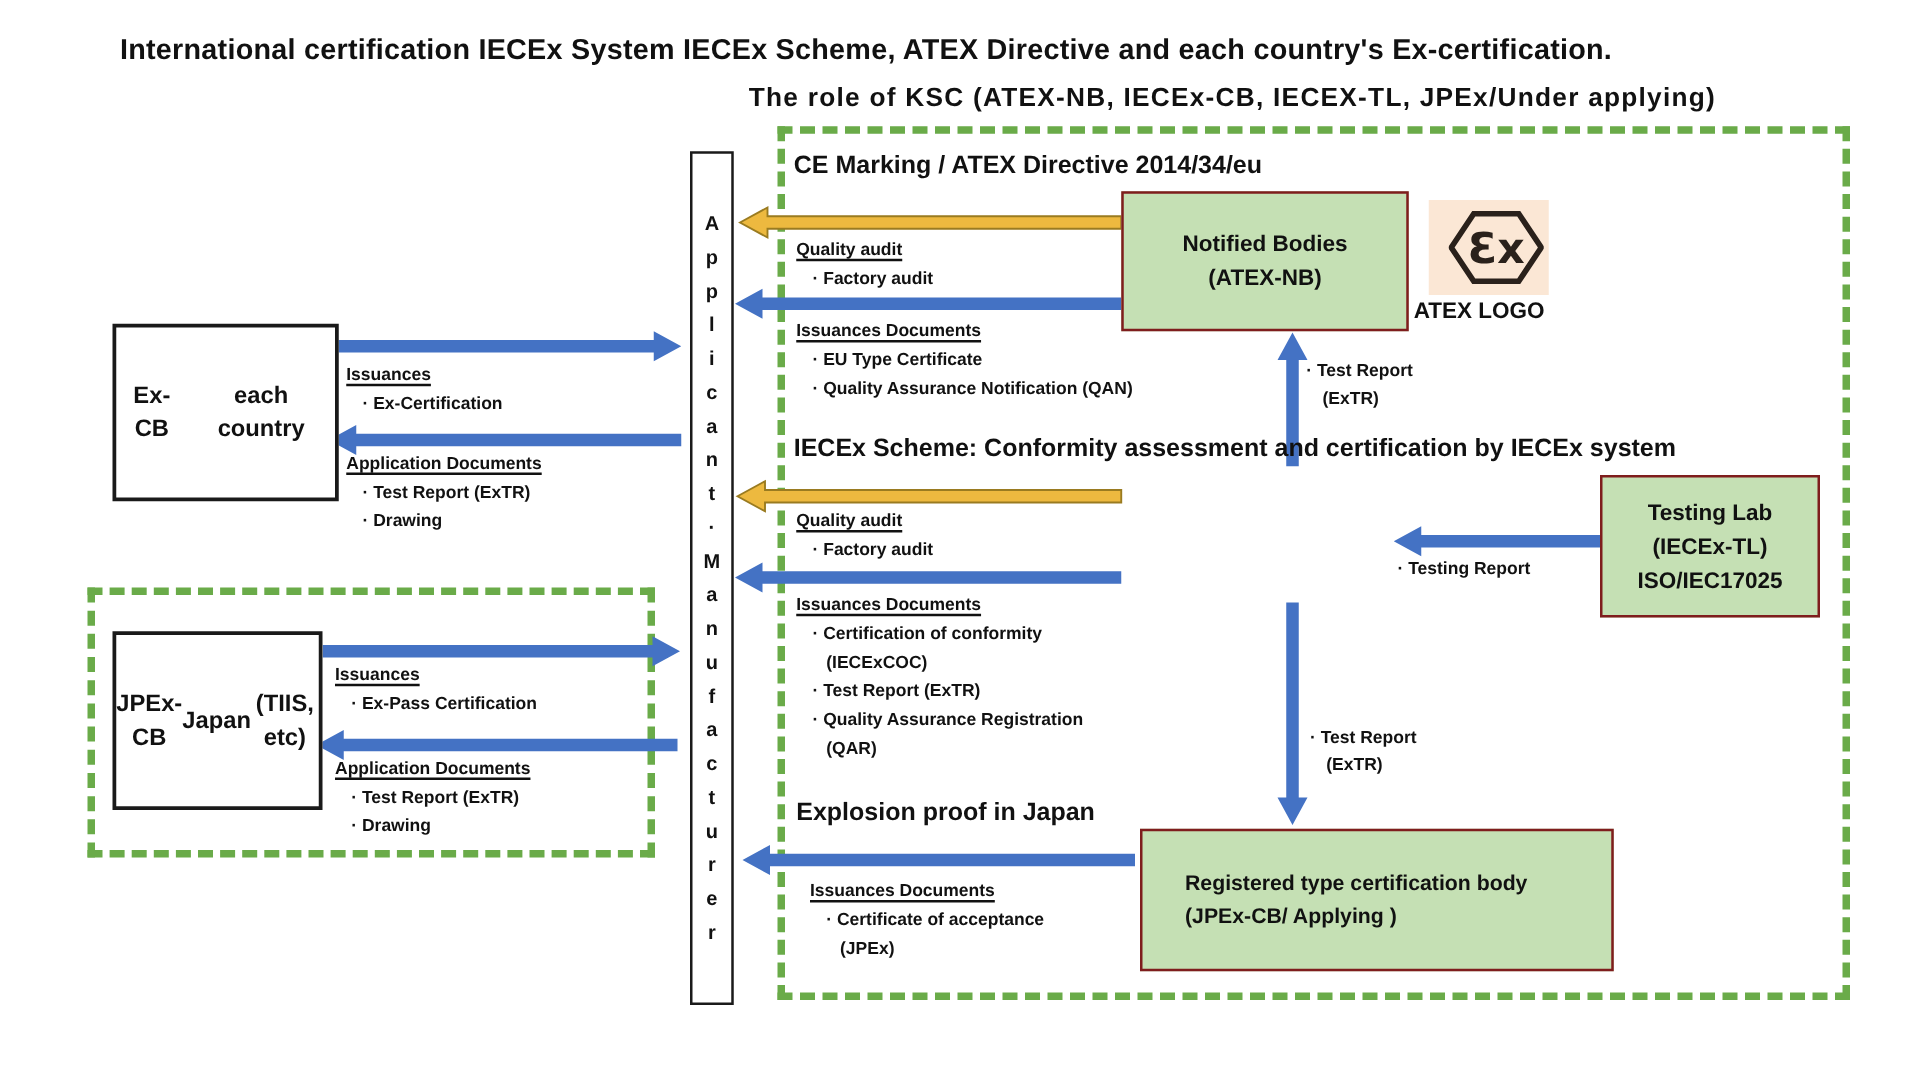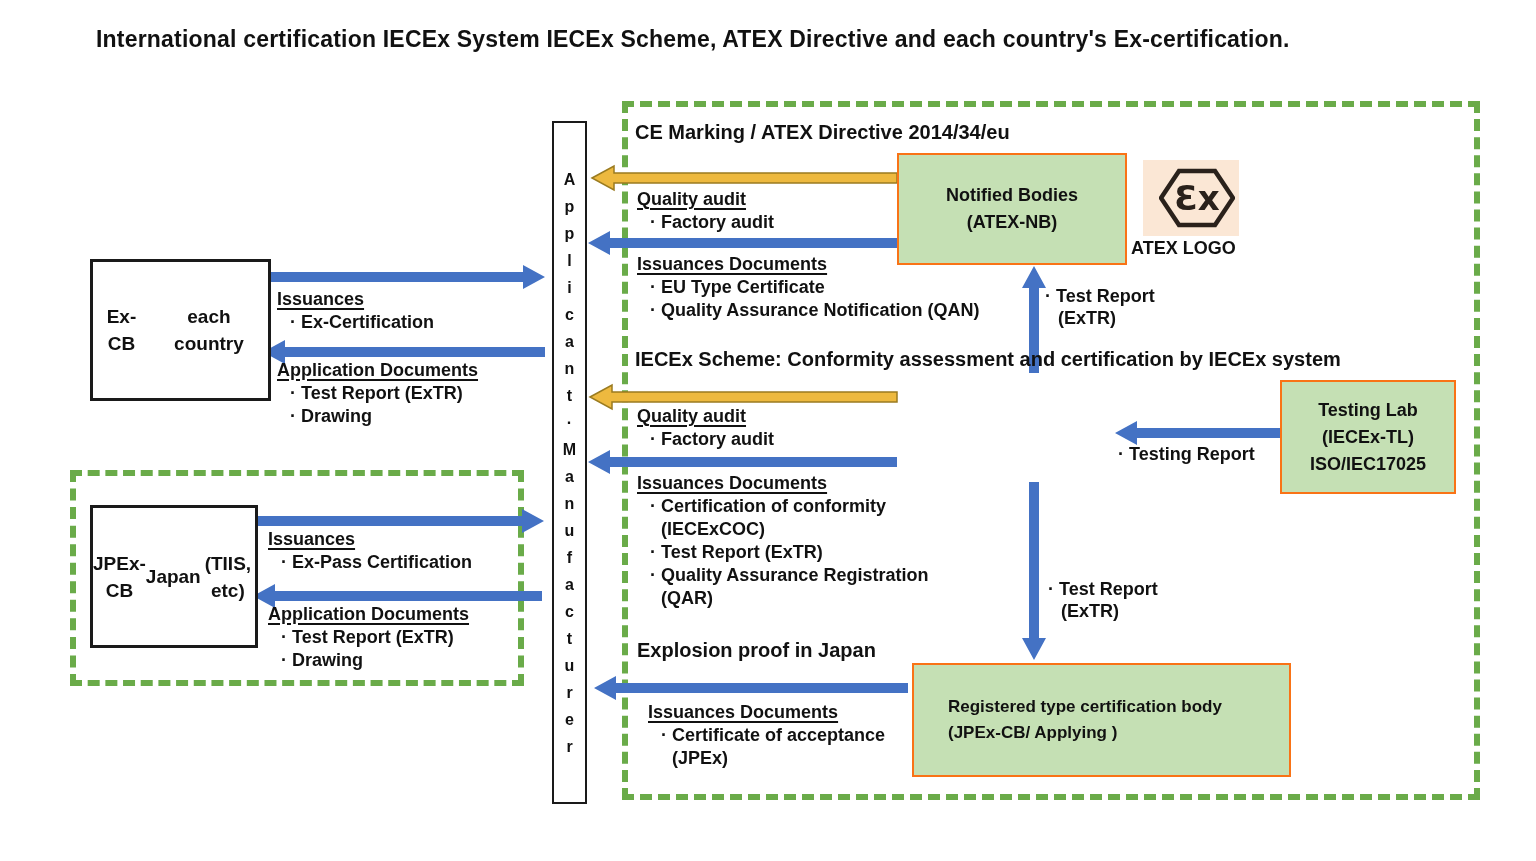--- a/index.html
+++ b/index.html
@@ -5,27 +5,27 @@
   html,body{margin:0;padding:0;background:#ffffff;}
   .canvas{
     position:relative;width:1536px;height:861px;background:#ffffff;overflow:hidden;
     font-family:"Liberation Sans","DejaVu Sans",sans-serif;font-weight:bold;color:#111;
   }
   .abs{position:absolute;}
   .title{font-size:23px;letter-spacing:0.2px;white-space:nowrap;z-index:3;}
   .subtitle{font-size:21px;letter-spacing:1px;white-space:nowrap;z-index:3;}
   .dashed{border:6px dashed #6aab49;z-index:0;}
   .h{font-size:20px;white-space:nowrap;z-index:3;}
-  .lg{font-size:18px;line-height:23px;white-space:nowrap;z-index:3;}
+  .lg{font-size:14px;line-height:23px;white-space:nowrap;z-index:3;}
   .lg .ul{display:inline-block;}
   .ul{text-decoration:underline;text-decoration-thickness:2px;text-underline-offset:3px;}
   .li{padding-left:13px;}
   .cont{padding-left:24px;}
   .gbox{
-    background:#c5e0b4;border:2px solid #f97316;z-index:2;
+    background:#c5e0b4;border:2px solid #7f1d1d;z-index:2;
     display:flex;flex-direction:column;justify-content:center;align-items:center;
     font-size:18px;line-height:27px;text-align:center;
   }
   .gbox.small-font{font-size:17px;align-items:flex-start;text-align:left;padding-left:34px;line-height:26px;}
   .wbox{
     background:#ffffff;border:3px solid #1a1a1a;z-index:2;
     display:flex;flex-direction:row;justify-content:center;align-items:center;
     font-size:19px;line-height:27px;text-align:center;
   }
   .applicant{
@@ -36,20 +36,21 @@
   .atexbg{background:#fbe7d5;z-index:2;display:flex;align-items:center;justify-content:center;padding-left:12px;}
   .atexcap{font-size:18px;z-index:2;white-space:nowrap;}
   svg.arrow{position:absolute;z-index:1;overflow:visible;}
 </style>
 </head>
 <body>
 
 <div class="canvas">
 
   <div class="abs title" style="left:96px;top:26px;">International certification IECEx System IECEx Scheme, ATEX Directive and each country's Ex-certification.</div>
+  <div class="abs subtitle" style="left:599px;top:67px;">The role of KSC (ATEX-NB, IECEx-CB, IECEX-TL, JPEx/Under applying)</div>
 
   <div class="abs dashed" style="left:622px;top:101px;width:846px;height:687px;"></div>
   <div class="abs dashed" style="left:70px;top:470px;width:442px;height:204px;"></div>
 
   <div class="abs applicant" style="left:552px;top:121px;width:31px;height:679px;" id="applicant-box">
       <span>A</span>
       <span>p</span>
       <span>p</span>
       <span>l</span>
       <span>i</span>

